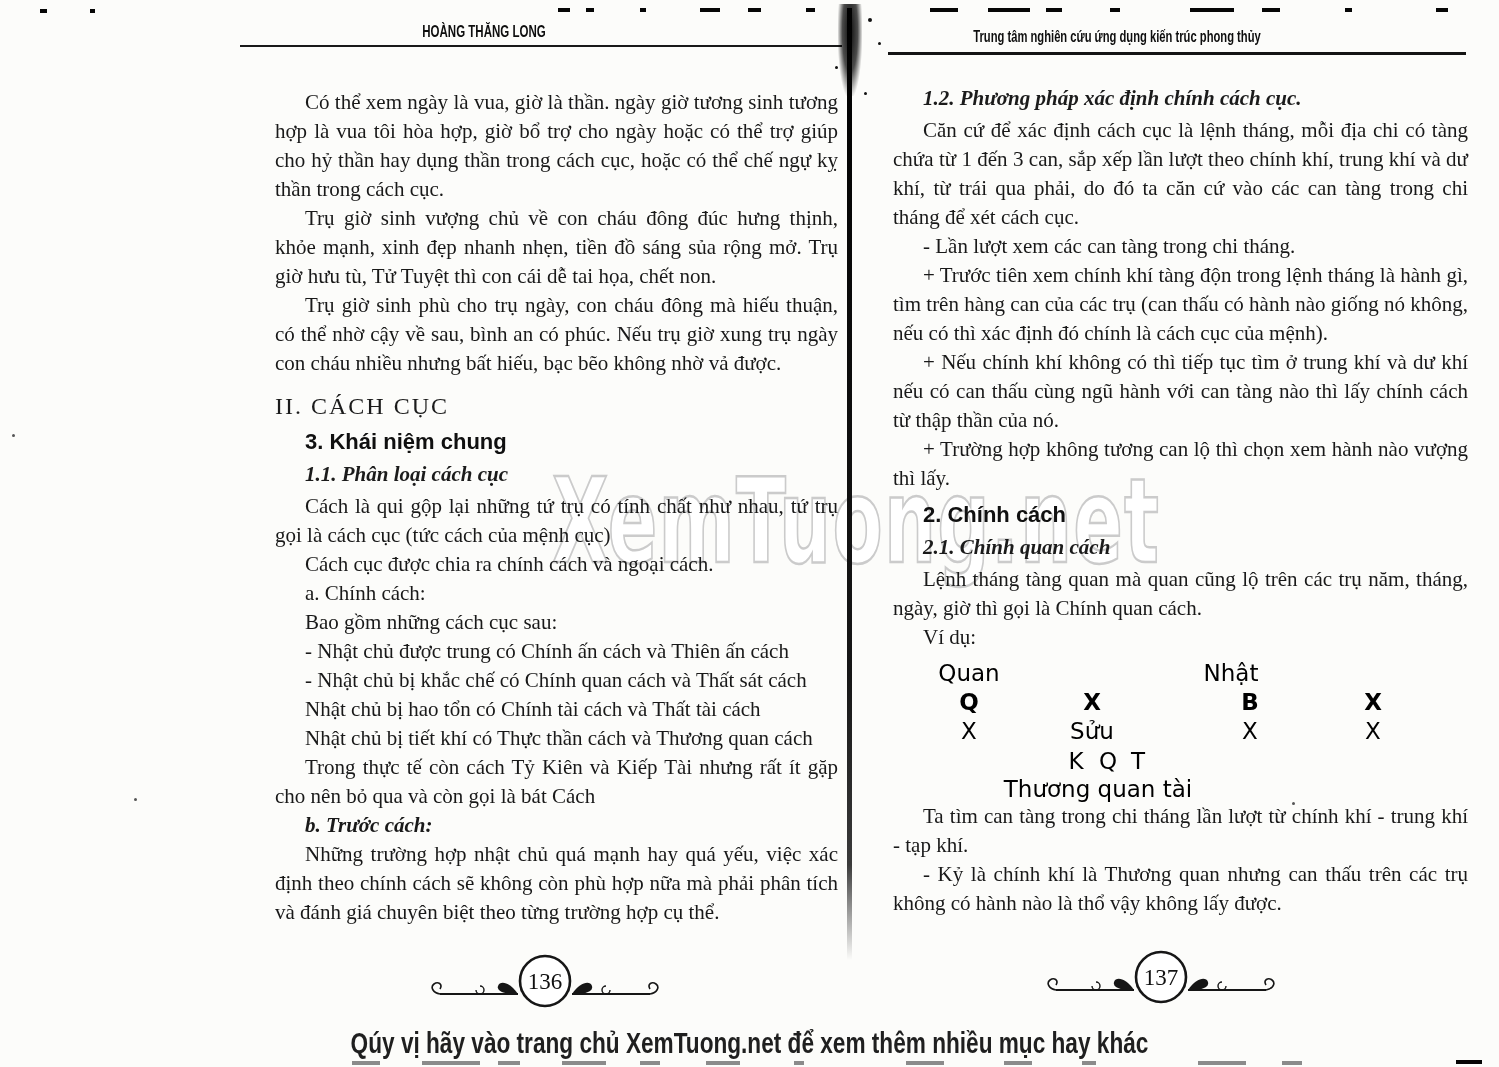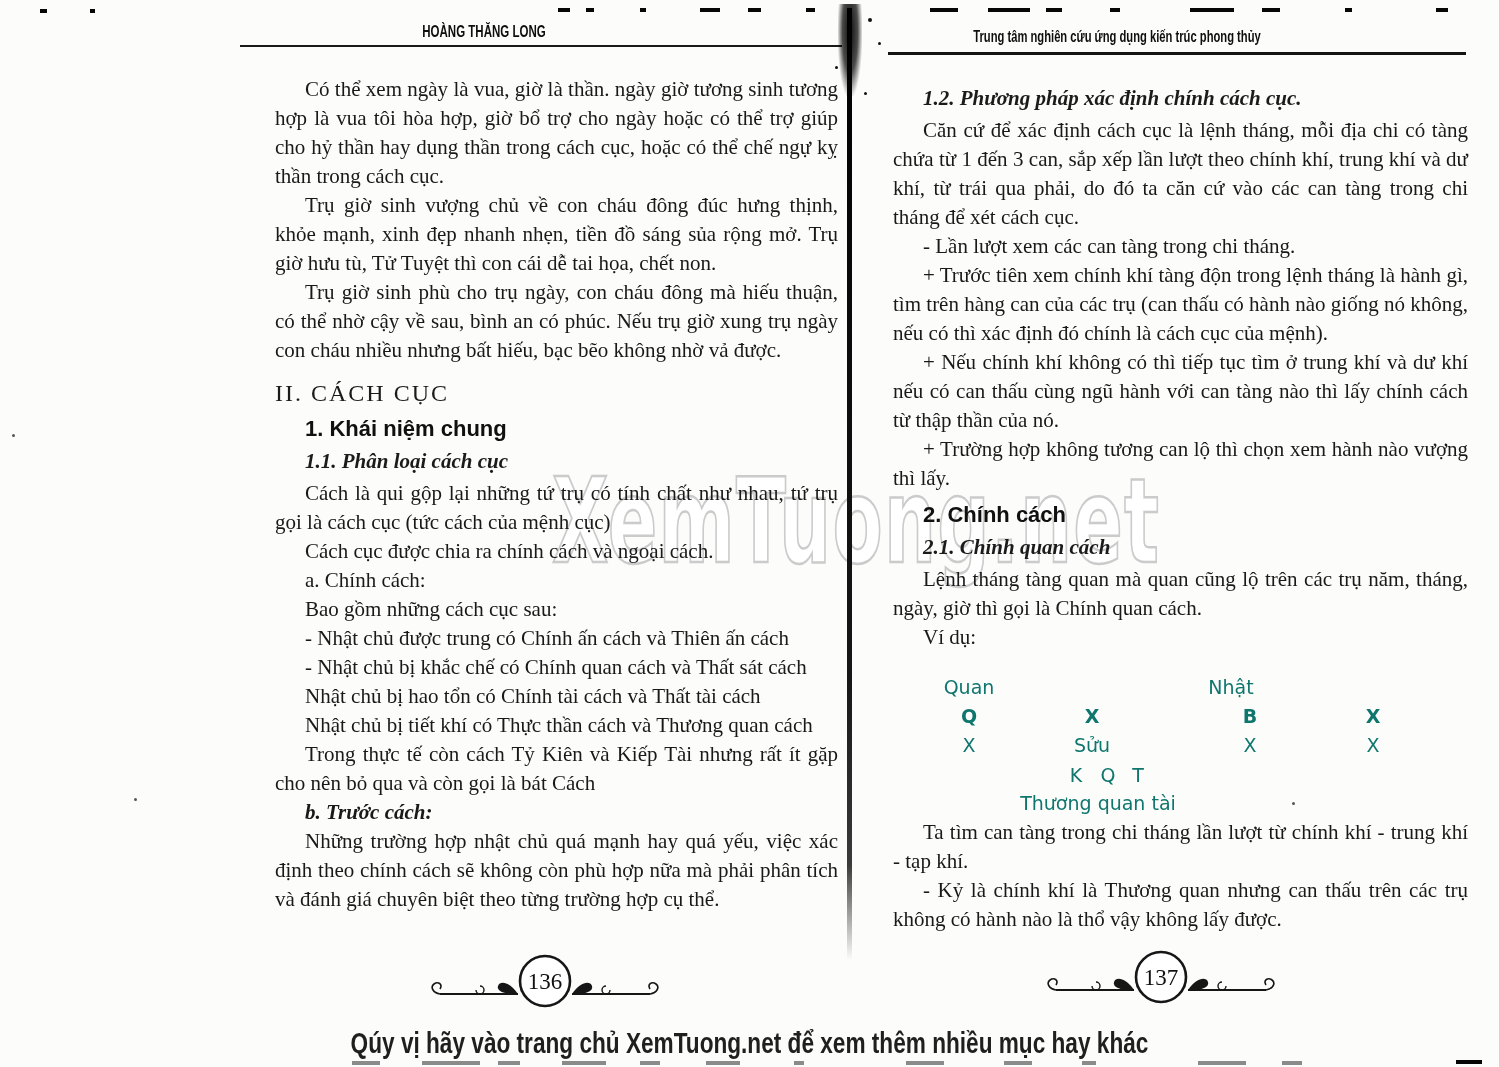--- a/index.html
+++ b/index.html
@@ -14,39 +14,39 @@
     position:absolute; font-family:"Liberation Sans", sans-serif;
     font-weight:bold; font-size:16px; color:#0e0e0e; white-space:nowrap;
   }
   .hdr-left  { left:484px; top:23px; transform:translateX(-50%) scaleX(0.72); }
   .hdr-right { left:1117px; top:28px; transform:translateX(-50%) scaleX(0.70); }
   .rule-left  { position:absolute; left:240px; top:45px; width:602px; height:2px; background:#191919; }
   .rule-right { position:absolute; left:888px; top:52px; width:578px; height:3px; background:#141414; }
 
   
   .page { position:absolute; z-index:2; }
-  .page-left  { left:275px; top:75px; width:563px; }
+  .page-left  { left:275px; top:88px; width:563px; }
   .page-right { left:893px; top:84px; width:575px; }
 
   .bt {
     margin:0; font-size:21px; line-height:29px;
     text-align:justify; text-align-last:left; text-indent:30px; color:#191919;
   }
   .h-roman { margin:15px 0 8px 0; font-size:24px; letter-spacing:2px; font-weight:normal; }
   .h-sans  { margin:9px 0 5px 30px; font-family:"Liberation Sans", sans-serif;
              font-size:22px; font-weight:bold; color:#101010; }
   .h-bi    { margin:4px 0 3px 30px; font-size:21px; line-height:29px;
              font-weight:bold; font-style:italic; }
   .line-i  { }
   .line-bi { font-style:italic; font-weight:bold; }
   .vd      { font-weight:normal; }
 
   
-  .diagram { position:relative; height:142px; margin-top:24px;
-             font-family:"DejaVu Sans", sans-serif; font-size:19px; color:#0f766e; }
+  .diagram { position:relative; height:142px; margin-top:8px;
+             font-family:"DejaVu Sans", sans-serif; font-size:23px; color:#000000; }
   .dcell { position:absolute; width:70px; text-align:center; }
   .dbold { font-weight:bold; }
   .dk { position:absolute; width:22px; text-align:center; }
 
   
   .watermark {
     position:absolute; left:552px; top:452px; z-index:1; white-space:nowrap;
     font-family:"DejaVu Sans", sans-serif; font-weight:bold; font-size:118px;
     letter-spacing:2px; color:#ffffff; -webkit-text-stroke:2.5px #cbcbcb;
     transform:scaleX(0.62); transform-origin:left top;
@@ -113,21 +113,21 @@
   <div class="hdr hdr-left">HOÀNG THĂNG LONG</div>
   <div class="rule-left"></div>
   <div class="hdr hdr-right">Trung tâm nghiên cứu ứng dụng kiến trúc phong thủy</div>
   <div class="rule-right"></div>
 
   <div class="page page-left">
     <p class="bt">Có thể xem ngày là vua, giờ là thần. ngày giờ tương sinh tương hợp là vua tôi hòa hợp, giờ bổ trợ cho ngày hoặc có thể trợ giúp cho hỷ thần hay dụng thần trong cách cục, hoặc có thể chế ngự kỵ thần trong cách cục.</p>
     <p class="bt">Trụ giờ sinh vượng chủ về con cháu đông đúc hưng thịnh, khỏe mạnh, xinh đẹp nhanh nhẹn, tiền đồ sáng sủa rộng mở. Trụ giờ hưu tù, Tử Tuyệt thì con cái dễ tai họa, chết non.</p>
     <p class="bt">Trụ giờ sinh phù cho trụ ngày, con cháu đông mà hiếu thuận, có thể nhờ cậy về sau, bình an có phúc. Nếu trụ giờ xung trụ ngày con cháu nhiều nhưng bất hiếu, bạc bẽo không nhờ vả được.</p>
     <h2 class="h-roman">II. CÁCH CỤC</h2>
-    <h3 class="h-sans">1. Khái niệm chung</h3>
+    <h3 class="h-sans">3. Khái niệm chung</h3>
     <h4 class="h-bi">1.1. Phân loại cách cục</h4>
     <p class="bt">Cách là qui gộp lại những tứ trụ có tính chất như nhau, tứ trụ gọi là cách cục (tức cách của mệnh cục)</p>
     <p class="bt">Cách cục được chia ra chính cách và ngoại cách.</p>
     <p class="bt line-i">a. Chính cách:</p>
     <p class="bt">Bao gồm những cách cục sau:</p>
     <p class="bt">- Nhật chủ được trung có Chính ấn cách và Thiên ấn cách</p>
     <p class="bt">- Nhật chủ bị khắc chế có Chính quan cách và Thất sát cách</p>
     <p class="bt">Nhật chủ bị hao tổn có Chính tài cách và Thất tài cách</p>
     <p class="bt">Nhật chủ bị tiết khí có Thực thần cách và Thương quan cách</p>
     <p class="bt">Trong thực tế còn cách Tỷ Kiên và Kiếp Tài nhưng rất ít gặp cho nên bỏ qua và còn gọi là bát Cách</p>

